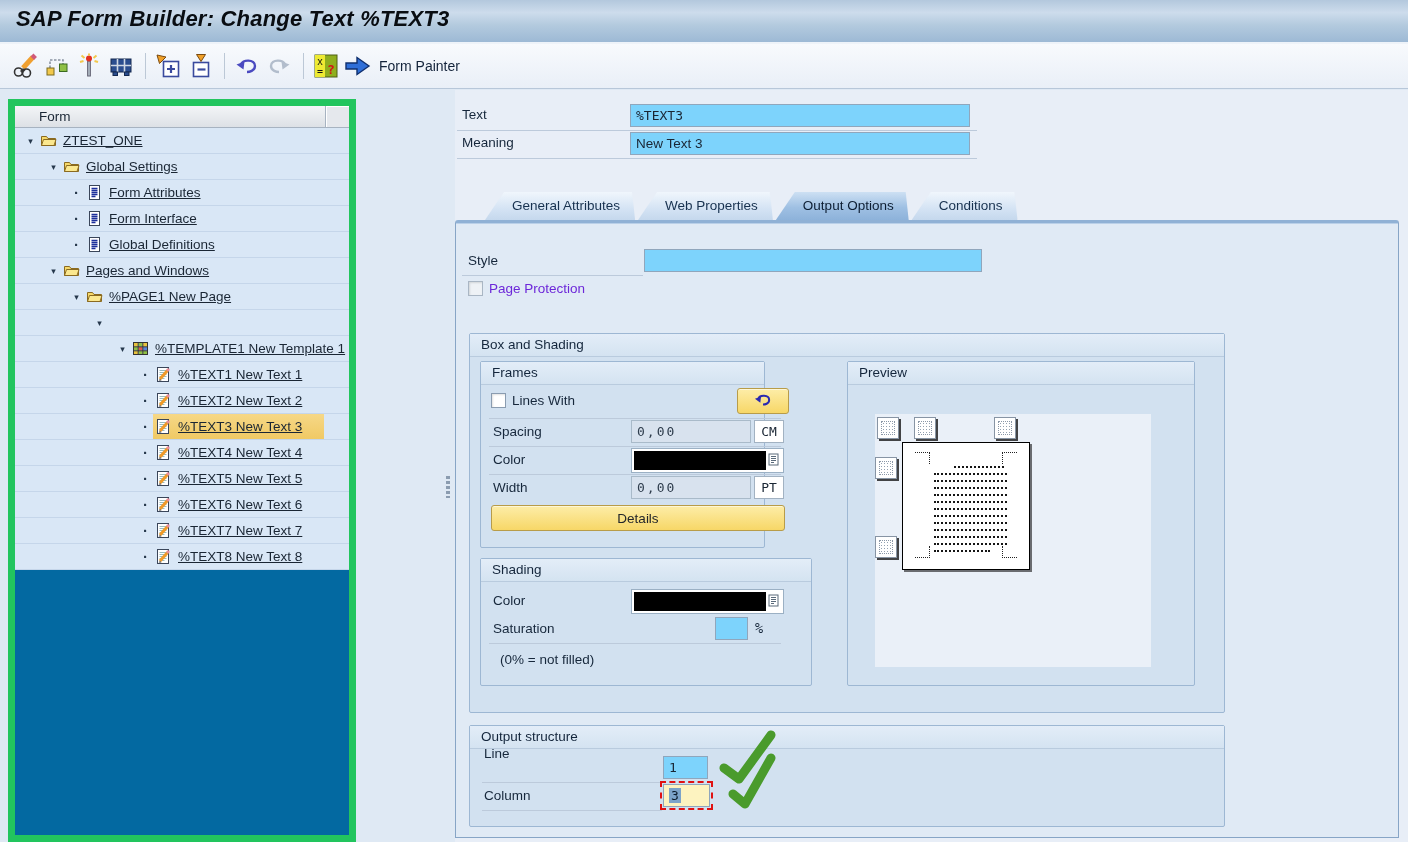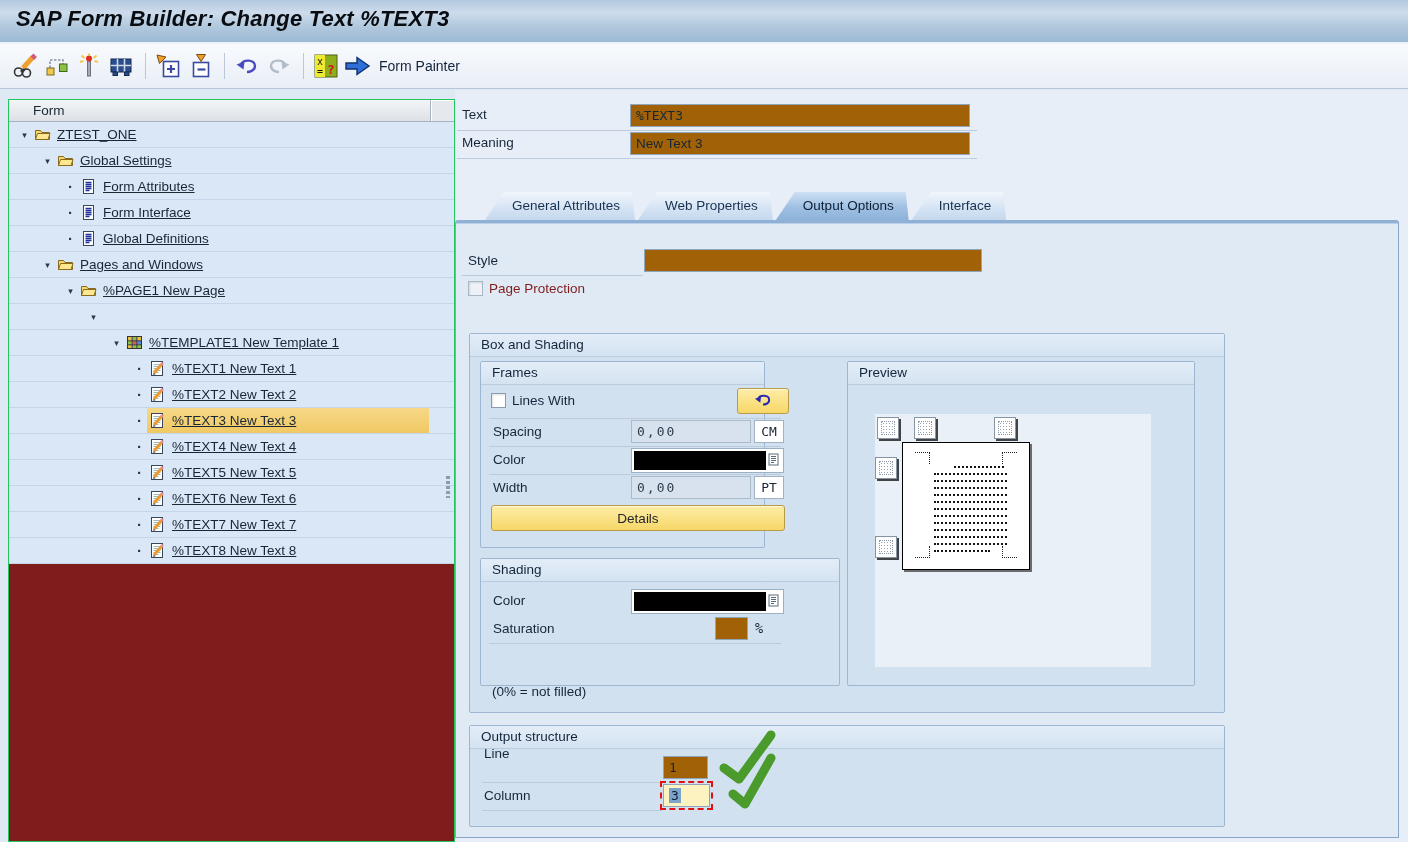--- a/index.html
+++ b/index.html
@@ -15,41 +15,41 @@
     font-style:italic;color:#090d12;letter-spacing:.2px;}
   
   #toolbar{left:0;top:44px;width:1408px;height:45px;
     background:linear-gradient(180deg,#f8fafd,#e9eff7);
     border-bottom:1px solid #b7c7d9;display:flex;align-items:center;padding-left:10px;box-sizing:border-box;}
   .tb-btn{width:30px;height:30px;display:flex;align-items:center;justify-content:center;
     border-radius:3px;margin-right:2px;}
   .tb-sep{width:1px;height:26px;background:#bcc8d6;margin:0 7px;}
   #fp-label{margin-left:4px;font-size:14px;color:#13233a;}
   
-  #tree{left:8px;top:99px;width:447px;height:743px;background:#7f1d1d;
-    border:1px solid #22c55e;box-sizing:border-box;}
+  #tree{left:8px;top:99px;width:348px;height:743px;background:#0369a1;
+    border:7px solid #22c55e;box-sizing:border-box;}
   #tree-header{position:relative;height:22px;background:linear-gradient(#f3f5f7,#dde1e6);
     border-bottom:1px solid #a7b3c1;line-height:21px;padding-left:24px;box-sizing:border-box;}
   #tree-corner{position:absolute;right:0;top:0;width:23px;height:21px;background:#e5e8ed;
     border-left:1px solid #a7b3c1;box-shadow:inset 1px 1px 0 #fff;}
   .tree-row{height:26px;display:flex;align-items:center;background:#d9e7f6;
     border-bottom:1px solid #c5d6ea;box-sizing:border-box;white-space:nowrap;}
   .exp{width:15px;font-size:9px;color:#26384c;text-align:center;flex:0 0 15px;}
   .blt{width:15px;font-size:15px;font-weight:bold;color:#26384c;text-align:center;flex:0 0 15px;line-height:10px;}
   .row-inner{display:flex;align-items:center;height:100%;flex:1;margin-right:25px;padding-left:2px;text-decoration:underline;}
   .row-inner.sel{background:linear-gradient(#f6d887,#f0c964);}
   .tree-ico{width:17px;height:17px;margin-right:6px;flex:0 0 17px;}
   .tree-ico svg{display:block;}
   
   #split-dots{left:446px;top:476px;width:4px;height:22px;
     background:repeating-linear-gradient(180deg,#8b9cb0 0 3px,transparent 3px 5px);}
   
   #rc{left:455px;top:90px;width:953px;height:752px;background:#e8eef7;}
   .lbl{position:absolute;font-size:13.5px;color:#16273b;}
-  .fld{position:absolute;background:#a16207;border:1px solid #90a6bc;box-sizing:border-box;
+  .fld{position:absolute;background:#7dd3fc;border:1px solid #90a6bc;box-sizing:border-box;
     height:23px;line-height:21px;padding:0 5px;font-size:13.5px;}
   .fld.mono{font-family:"DejaVu Sans Mono",monospace;font-size:13px;}
   .fld.dis{background:#d8e2ee;border-color:#a9bac9;color:#2f3d4d;letter-spacing:2px;}
   .unit{position:absolute;width:30px;height:23px;background:#fff;border:1px solid #a2b2c2;
     box-sizing:border-box;text-align:center;line-height:21px;
     font-family:"DejaVu Sans Mono",monospace;font-size:13px;}
   .hr{position:absolute;height:1px;background:#bccadb;}
   .cb{position:absolute;width:15px;height:15px;background:#fff;border:1px solid #8a9cb0;
     box-sizing:border-box;box-shadow:inset 1px 1px 2px rgba(0,0,0,.12);}
   .cb.dis{background:#eef2f6;border-color:#a9b6c4;}
@@ -425,29 +425,29 @@
   <div class="hr" style="left:2px;top:40px;width:520px;"></div>
   <div class="fld mono" style="left:175px;top:14px;width:340px;">%TEXT3</div>
   <div class="lbl" style="left:7px;top:45px;">Meaning</div>
   <div class="hr" style="left:2px;top:68px;width:520px;"></div>
   <div class="fld" style="left:175px;top:42px;width:340px;">New Text 3</div>
 
   <div id="tabs">
       <div class="tab">General Attributes</div>
       <div class="tab">Web Properties</div>
       <div class="tab active">Output Options</div>
-      <div class="tab">Interface</div>
+      <div class="tab">Conditions</div>
     </div>
 
   <div id="panel">
     <div class="lbl" style="left:12px;top:30px;">Style</div>
     <div class="hr" style="left:6px;top:52px;width:181px;"></div>
     <div class="fld" style="left:188px;top:26px;width:338px;"></div>
     <div class="cb dis" style="left:12px;top:58px;"></div>
-    <div class="lbl" style="left:33px;top:58px;color:#7f1d1d;">Page Protection</div>
+    <div class="lbl" style="left:33px;top:58px;color:#6d28d9;">Page Protection</div>
 
     <div class="gbox" style="left:13px;top:110px;width:756px;height:380px;">
       <div class="ghead">Box and Shading</div>
 
       <div class="gbox" style="left:10px;top:27px;width:285px;height:187px;">
         <div class="ghead">Frames</div>
         <div class="cb" style="left:10px;top:31px;"></div>
         <div class="lbl" style="left:31px;top:31px;">Lines With</div>
         <div class="btn-y" style="left:256px;top:26px;width:52px;height:26px;">
             <span id="undo-mini"><svg width="20" height="20" viewBox="0 0 26 26">
@@ -470,37 +470,37 @@
                 </svg></span>
             </div>
         </div>
         <div class="hr" style="left:8px;top:112px;width:292px;"></div>
         <div class="lbl" style="left:12px;top:118px;">Width</div>
         <div class="fld mono dis" style="left:150px;top:114px;width:120px;">0,00</div>
         <div class="unit" style="left:273px;top:114px;">PT</div>
         <div class="btn-y" style="left:10px;top:143px;width:294px;height:26px;">Details</div>
       </div>
 
-      <div class="gbox" style="left:10px;top:224px;width:360px;height:128px;">
+      <div class="gbox" style="left:10px;top:224px;width:332px;height:128px;">
         <div class="ghead">Shading</div>
         <div class="lbl" style="left:12px;top:34px;">Color</div>
         <div class="combo" style="left:150px;top:30px;width:153px;">
           <div class="blk"></div>
           <div class="dd">
               <span class="dd-glyph"><svg width="12" height="13" viewBox="0 0 12 13">
                   <rect x="1" y="1" width="9" height="11" fill="#fff" stroke="#5a6a7a"></rect>
                   <path d="M3,3.5h5M3,5.5h5M3,7.5h5M3,9.5h3" stroke="#5a6a7a"></path>
                 </svg></span>
             </div>
         </div>
         <div class="lbl" style="left:12px;top:62px;">Saturation</div>
         <div class="fld" style="left:234px;top:58px;width:33px;"></div>
         <div class="lbl" style="left:274px;top:61px;font-family:'DejaVu Sans Mono',monospace;">%</div>
         <div class="hr" style="left:8px;top:84px;width:292px;"></div>
-        <div class="note" style="left:11px;top:93px;margin-top:32px;">(0% = not filled)</div>
+        <div class="note" style="left:19px;top:93px;">(0% = not filled)</div>
       </div>
 
       <div class="gbox" style="left:377px;top:27px;width:348px;height:325px;">
         <div class="ghead">Preview</div>
         <div id="pv-inner">
             <div class="pv-btn" style="left: 0px; top: 122px;">
               <div class="pv-dots"></div>
             </div>
             <div class="pv-btn" style="left: 0px; top: 43px;">
               <div class="pv-dots"></div>

